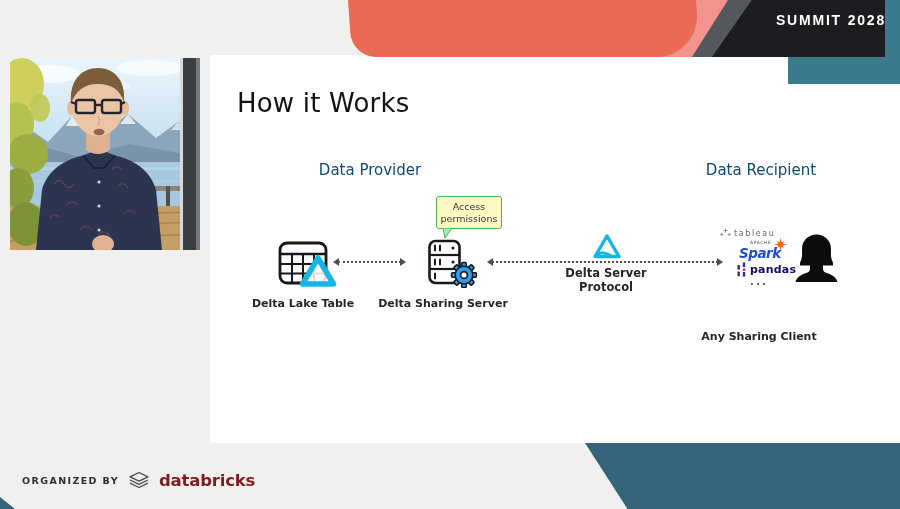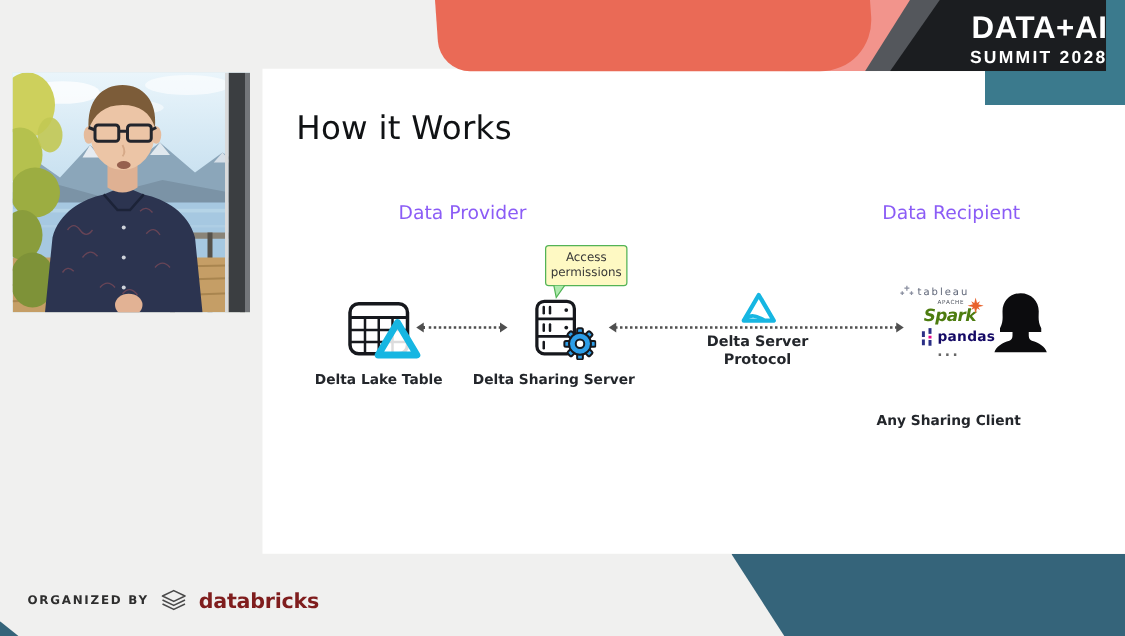--- a/index.html
+++ b/index.html
@@ -35,21 +35,21 @@
   .teal-sliver{left:0;top:494px;width:15px;height:15px;background:#35647a;
     clip-path:polygon(0 20%,100% 100%,0 100%);}
 
   
   .footer{left:22px;top:467px;height:26px;display:flex;align-items:center;gap:9px;}
   .organized{font-size:9.5px;font-weight:700;letter-spacing:1.4px;color:#2e2e2e;}
   .db-word{font-size:16.5px;font-weight:700;letter-spacing:-0.2px;color:#7f1d1d;}
 
   
   .title{left:237px;top:88px;font-size:26px;color:#101214;letter-spacing:0.2px;}
-  .col-label{top:161px;width:180px;text-align:center;font-size:15px;color:#8b5cf6;}
+  .col-label{top:161px;width:180px;text-align:center;font-size:15px;color:#0c4a6e;}
   .caption{top:297px;width:130px;text-align:center;font-size:11px;font-weight:700;color:#23262b;}
 
   
   .callout{left:436px;top:196px;width:66px;height:33px;background:#fef9c3;
     border:1px solid #53b356;border-radius:3px;box-sizing:border-box;
     display:flex;align-items:center;justify-content:center;text-align:center;
     font-size:9.5px;line-height:1.25;color:#383838;}
   .callout-tail{left:442px;top:228px;z-index:3;}
 
   
@@ -58,41 +58,40 @@
   .arrow .ah{position:absolute;top:0;width:0;height:0;border-top:4px solid transparent;border-bottom:4px solid transparent;}
   .arrow .ah-l{left:0;border-right:6px solid #4f4f4f;}
   .arrow .ah-r{right:0;border-left:6px solid #4f4f4f;}
   .protocol-label{left:540px;top:266px;width:132px;text-align:center;font-size:11.5px;font-weight:700;color:#23262b;}
 
   
   .tableau-row{left:720px;top:228px;display:flex;align-items:center;gap:3px;}
   .tableau-text{font-size:8px;letter-spacing:1.6px;color:#5f6678;}
   .spark-row{left:739px;top:240px;width:44px;height:22px;}
   .apache-text{position:absolute;left:11px;top:0;font-size:4.5px;letter-spacing:0.6px;color:#4a4f5a;}
-  .spark-text{position:absolute;left:0;top:5px;font-size:13.5px;font-weight:700;font-style:italic;color:#4d7c0f;letter-spacing:-0.5px;}
+  .spark-text{position:absolute;left:0;top:5px;font-size:13.5px;font-weight:700;font-style:italic;color:#1d4ed8;letter-spacing:-0.5px;}
   .spark-star{position:absolute;right:-4px;top:-2px;}
   .pandas-row{left:737px;top:262px;display:flex;align-items:center;gap:4px;}
   .pandas-text{font-size:11px;font-weight:700;color:#150a66;letter-spacing:0.2px;}
   .more-dots{left:747px;top:275px;width:24px;text-align:center;font-size:11px;font-weight:700;letter-spacing:2px;color:#666;}
 
   
   .video{left:10px;top:58px;width:190px;height:192px;overflow:hidden;background:#dceef8;}
 </style>
 </head>
 <body>
 
 <div class="abs slide"></div>
 
 <div class="abs art-salmon"></div>
 <div class="abs art-coral"></div>
 <div class="abs art-gray"></div>
 <div class="abs art-teal"></div>
 <div class="abs art-black"></div>
 <div class="abs brand">
-  <div class="l1">DATA+AI</div>
   <div class="l2">SUMMIT 2028</div>
 </div>
 
 <div class="abs teal-bottom"></div>
 <div class="abs teal-sliver"></div>
 
 <div class="abs video">
   <svg width="190" height="192" viewBox="0 0 190 192">
     <defs>
       <linearGradient id="sky" x1="0" y1="0" x2="0" y2="1">

